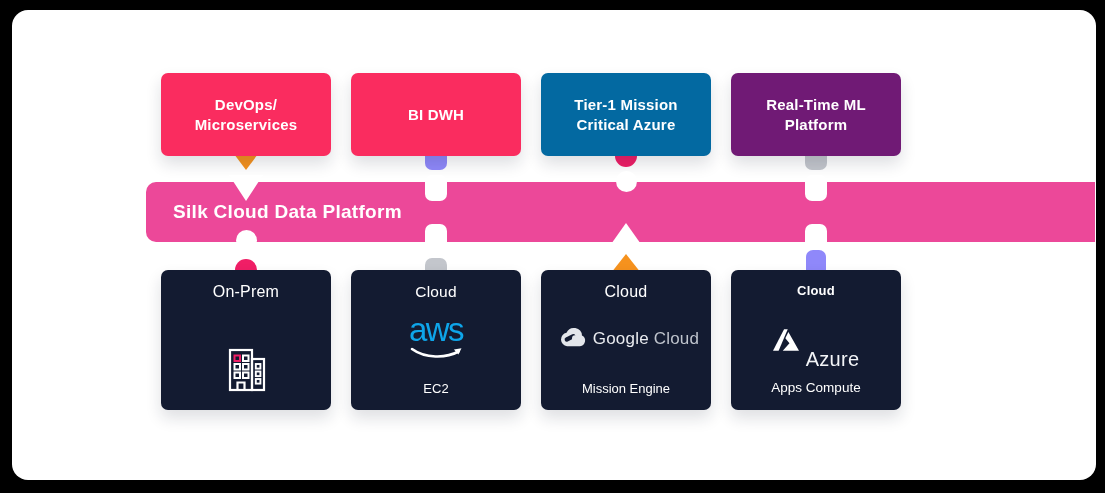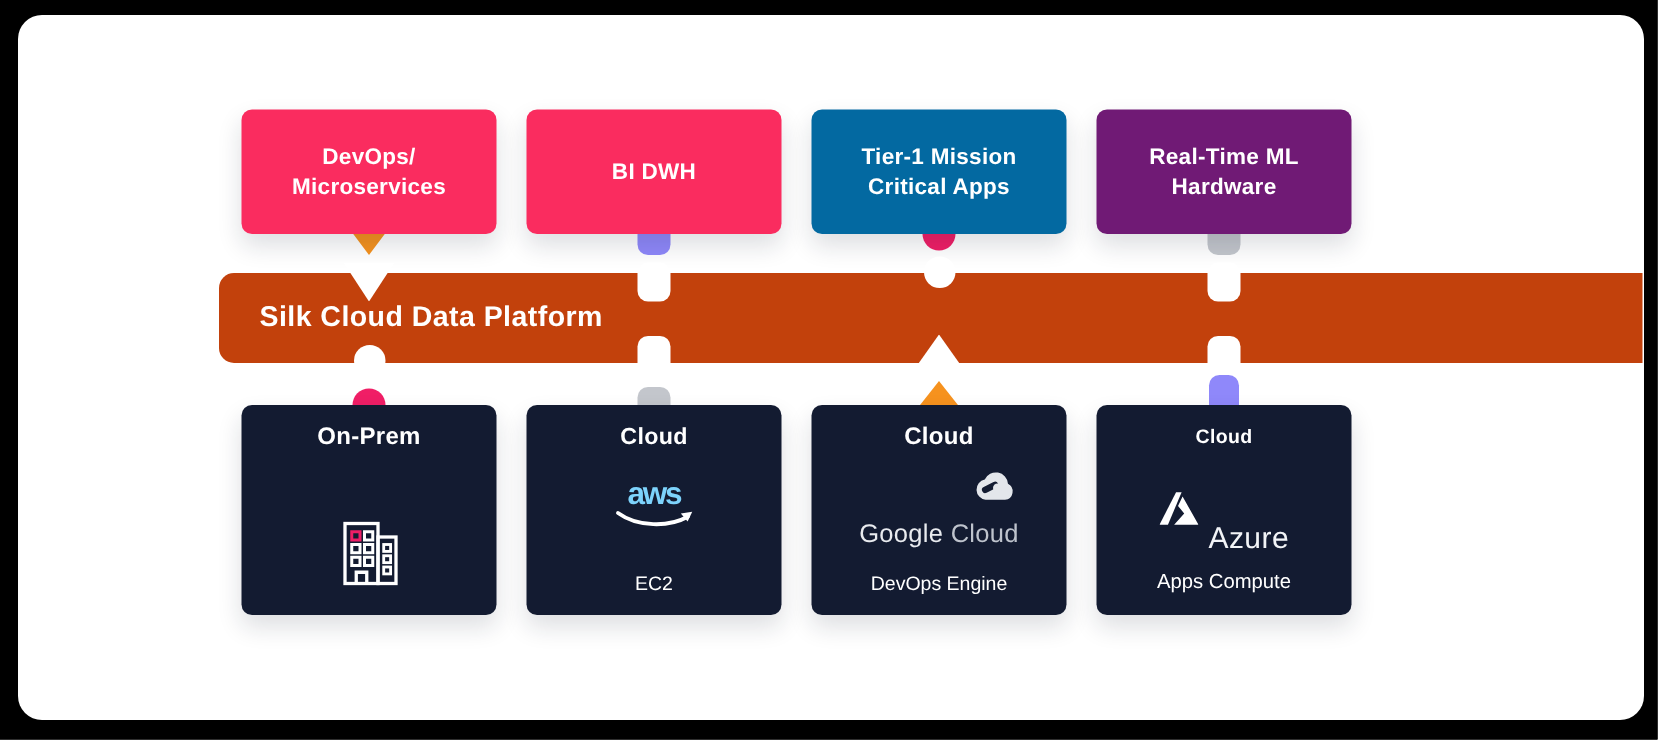--- a/index.html
+++ b/index.html
@@ -15,30 +15,30 @@
   .app-label span{display:block;}
 
   .platform-bar{position:absolute;left:146px;right:10px;top:182px;height:60px;z-index:4;
                 border-radius:10px 0 0 10px;display:flex;align-items:center;}
   .platform-label{color:#fff;font-size:19px;font-weight:700;padding-left:27px;letter-spacing:.3px;}
 
   .infra-box{position:absolute;top:270px;width:170px;height:140px;border-radius:7px;z-index:3;
              display:flex;flex-direction:column;align-items:center;justify-content:space-between;
              padding:13px 6px 13px;box-sizing:border-box;text-align:center;
              box-shadow:0 8px 16px rgba(19,27,49,.14);}
-  .env-title{color:#fff;font-size:16px;font-weight:700;letter-spacing:.2px;}
+  .env-title{color:#fff;font-size:16px;font-weight:400;letter-spacing:.2px;}
   .env-title.small{font-size:13px;font-weight:600;}
   .caption{color:#fff;font-size:12.5px;font-weight:500;line-height:1.32;}
   .caption.bold{font-size:13px;font-weight:400;}
   .caption span{display:block;}
 
   
   .aws-logo{display:flex;flex-direction:column;align-items:center;margin-top:-4px;}
-  .aws-word{color:#7dd3fc;font-size:21px;font-weight:700;letter-spacing:-1.5px;line-height:1;}
-  .gcp-logo{display:flex;flex-direction:column;align-items:flex-end;gap:4px;margin-top:-2px;}
+  .aws-word{color:#0ea5e9;font-size:33px;font-weight:400;letter-spacing:-1.5px;line-height:1;}
+  .gcp-logo{display:flex;flex-direction:row;align-items:center;gap:4px;margin-top:-2px;}
   .gcp-word{font-size:17px;font-weight:500;letter-spacing:.2px;}
   .gcp-word .g1{color:#E9EBEF;} .gcp-word .g2{color:#BEC3CC;}
   .azure-logo{display:flex;align-items:center;gap:7px;margin-top:6px;}
   .azure-word{color:#F2F4F7;font-size:20px;font-weight:300;letter-spacing:.3px;margin-top:36px;}
 
   
   .shape{position:absolute;}
   .z-color{z-index:2;}
   .z-white{z-index:5;background:#fff;}
   .tri-down{clip-path:polygon(0 0,100% 0,50% 100%);}
@@ -61,36 +61,36 @@
   </div>
   <div class="app-box" style="left: 161px; background-color: rgb(250, 44, 95);">
     <div class="app-label">
       <span>DevOps/</span>
         <span>Microservices</span>
     </div>
   </div>
   <div class="app-box" style="left: 541px; background-color: #0369a1;">
     <div class="app-label">
       <span>Tier-1 Mission</span>
-        <span>Critical Apps</span>
+        <span>Critical Azure</span>
     </div>
   </div>
   <div class="app-box" style="left: 731px; background-color: #701a75;">
     <div class="app-label">
       <span>Real-Time ML</span>
-        <span>Hardware</span>
+        <span>Platform</span>
     </div>
   </div>
 
   <div class="shape z-color tri-down" style="left: 231px; top: 150px; width: 30px; height: 20px; background-color: rgb(246, 146, 30);"></div>
   <div class="shape z-color tab-down" style="left: 425px; top: 152px; width: 22px; height: 18px; background-color: rgb(143, 136, 250);"></div>
   <div class="shape z-color circle" style="left: 615px; top: 145px; width: 22px; height: 22px; background-color: rgb(240, 30, 102);"></div>
   <div class="shape z-color tab-down" style="left: 805px; top: 152px; width: 22px; height: 18px; background-color: rgb(195, 198, 204);"></div>
 
-  <div class="platform-bar" style="background-color: #c2410c;">
+  <div class="platform-bar" style="background-color: #ec4899;">
     <div class="platform-label">Silk Cloud Data Platform</div>
   </div>
 
   <div class="shape z-white tri-down" style="left:229px;top:175px;width:34px;height:26px"></div>
   <div class="shape z-white tab-both" style="left:425px;top:175px;width:22px;height:26px"></div>
   <div class="shape z-white circle" style="left:616px;top:171px;width:21px;height:21px"></div>
   <div class="shape z-white tab-both" style="left:805px;top:175px;width:22px;height:26px"></div>
 
   <div class="shape z-white circle" style="left:236px;top:230px;width:21px;height:21px"></div>
   <div class="shape z-white tab-both" style="left:425px;top:224px;width:22px;height:26px"></div>
@@ -149,21 +149,21 @@
           <rect x="12.5" y="11.5" width="13" height="4.8" rx="2.4" fill="#131B31" transform="rotate(-27 19 14)"></rect>
           <circle cx="24.5" cy="14.5" r="3.4" fill="#E3E6EB"></circle>
         </svg>
       </span>
       <div class="gcp-word">
         <span class="g1">Google</span>
         <span class="g2">Cloud</span>
       </div>
     </div>
     <div class="caption bold">
-      <span>DevOps Engine</span>
+      <span>Mission Engine</span>
     </div>
   </div>
 
   <div class="infra-box" style="left: 731px; background-color: rgb(19, 27, 49);">
     <div class="env-title small">Cloud</div>
     <div class="azure-logo">
       <span>
         <svg width="26" height="22" viewBox="0 0 24 20">
           <polygon points="10.2,0 13.6,0 5.2,20 0,20" fill="#fff"></polygon>
           <polygon points="14.2,2.6 24,20 9,20 15.2,13 11.4,8.4" fill="#fff"></polygon>

